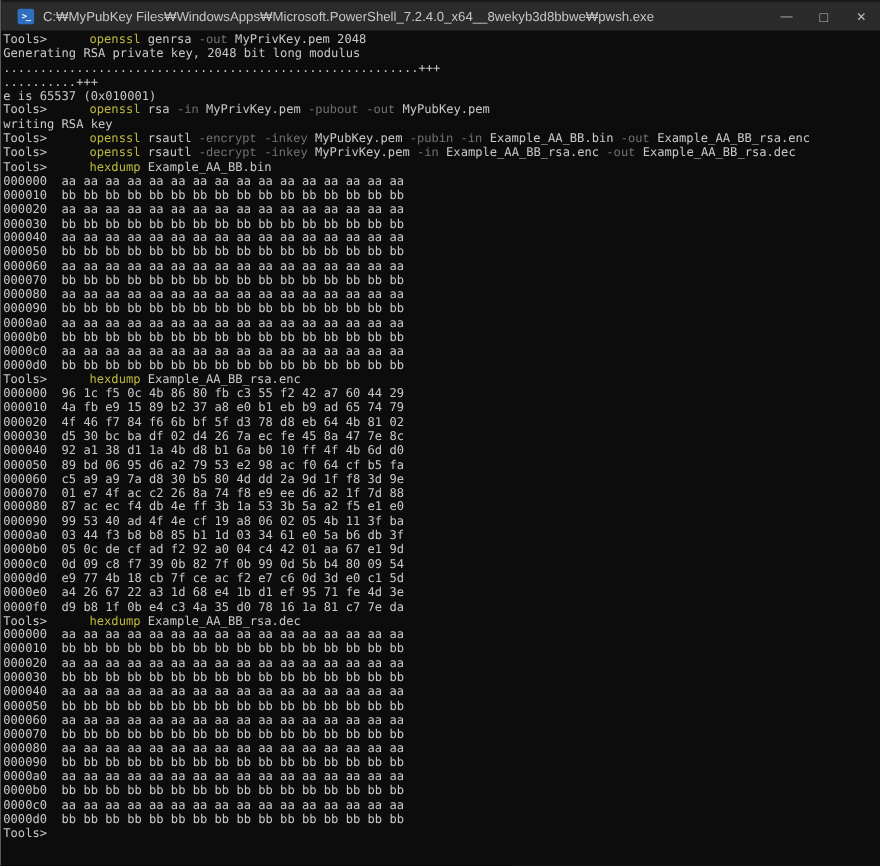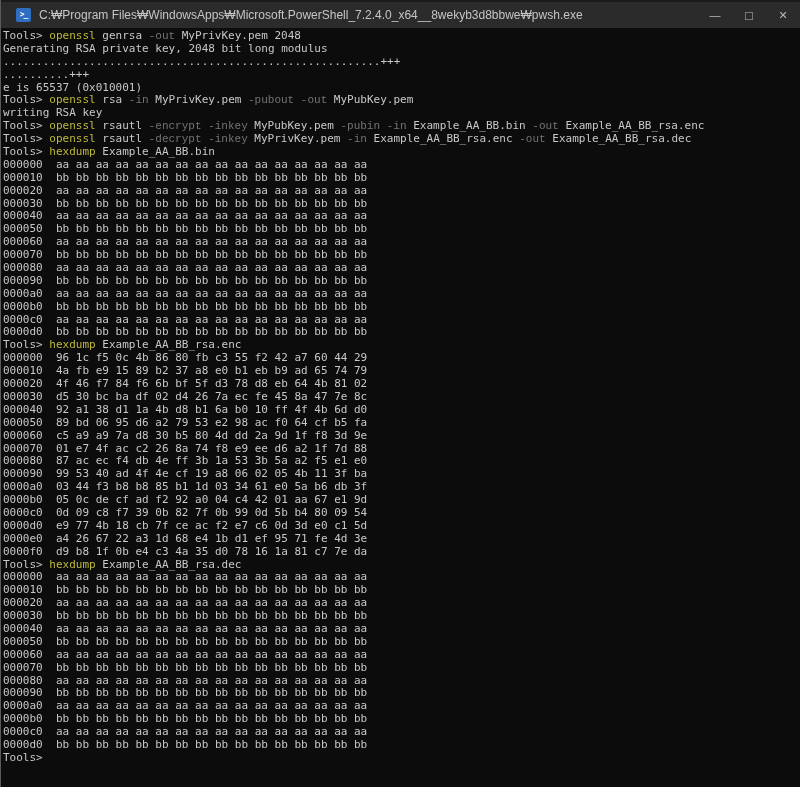--- a/index.html
+++ b/index.html
@@ -36,30 +36,30 @@
   .terminal{
     flex:1 1 auto;overflow:hidden;
     background:var(--terminal-bg,#0c0c0c);
     font-family:"DejaVu Sans Mono",monospace;
     font-size:11px;line-height:12.9px;
     padding:2px 0 0 2px;
     white-space:pre;
   }
   .line{height:12.9px;}
   .seg-d{color:var(--default-text,#c8c8c8);}
-  .seg-y{color:var(--command,#bdb83d);}
+  .seg-y{color:var(--command,#bdb83d);margin-left:32px;}
   .seg-p{color:var(--parameter,#747474);font-family:Liberation Mono, monospace;}
 </style>
 </head>
 <body>
 
 <div class="window">
   <div class="titlebar">
     <div class="titlebar-icon">&gt;_</div>
-    <div class="title">C:₩Program Files₩WindowsApps₩Microsoft.PowerShell_7.2.4.0_x64__8wekyb3d8bbwe₩pwsh.exe</div>
+    <div class="title">C:₩MyPubKey Files₩WindowsApps₩Microsoft.PowerShell_7.2.4.0_x64__8wekyb3d8bbwe₩pwsh.exe</div>
     <div class="controls">
       <div class="ctrl min">—</div>
       <div class="ctrl max">□</div>
       <div class="ctrl close">✕</div>
     </div>
   </div>
   <div class="terminal"><div class="line"><span class="seg-d">Tools&gt; </span><span class="seg-y">openssl</span><span class="seg-d"> genrsa </span><span class="seg-p">-out</span><span class="seg-d"> MyPrivKey.pem 2048</span></div><div class="line"><span class="seg-d">Generating RSA private key, 2048 bit long modulus</span></div><div class="line"><span class="seg-d">.........................................................+++</span></div><div class="line"><span class="seg-d">..........+++</span></div><div class="line"><span class="seg-d">e is 65537 (0x010001)</span></div><div class="line"><span class="seg-d">Tools&gt; </span><span class="seg-y">openssl</span><span class="seg-d"> rsa </span><span class="seg-p">-in</span><span class="seg-d"> MyPrivKey.pem </span><span class="seg-p">-pubout</span><span class="seg-d"> </span><span class="seg-p">-out</span><span class="seg-d"> MyPubKey.pem</span></div><div class="line"><span class="seg-d">writing RSA key</span></div><div class="line"><span class="seg-d">Tools&gt; </span><span class="seg-y">openssl</span><span class="seg-d"> rsautl </span><span class="seg-p">-encrypt</span><span class="seg-d"> </span><span class="seg-p">-inkey</span><span class="seg-d"> MyPubKey.pem </span><span class="seg-p">-pubin</span><span class="seg-d"> </span><span class="seg-p">-in</span><span class="seg-d"> Example_AA_BB.bin </span><span class="seg-p">-out</span><span class="seg-d"> Example_AA_BB_rsa.enc</span></div><div class="line"><span class="seg-d">Tools&gt; </span><span class="seg-y">openssl</span><span class="seg-d"> rsautl </span><span class="seg-p">-decrypt</span><span class="seg-d"> </span><span class="seg-p">-inkey</span><span class="seg-d"> MyPrivKey.pem </span><span class="seg-p">-in</span><span class="seg-d"> Example_AA_BB_rsa.enc </span><span class="seg-p">-out</span><span class="seg-d"> Example_AA_BB_rsa.dec</span></div><div class="line"><span class="seg-d">Tools&gt; </span><span class="seg-y">hexdump</span><span class="seg-d"> Example_AA_BB.bin</span></div><div class="line"><span class="seg-d">000000  aa aa aa aa aa aa aa aa aa aa aa aa aa aa aa aa</span></div><div class="line"><span class="seg-d">000010  bb bb bb bb bb bb bb bb bb bb bb bb bb bb bb bb</span></div><div class="line"><span class="seg-d">000020  aa aa aa aa aa aa aa aa aa aa aa aa aa aa aa aa</span></div><div class="line"><span class="seg-d">000030  bb bb bb bb bb bb bb bb bb bb bb bb bb bb bb bb</span></div><div class="line"><span class="seg-d">000040  aa aa aa aa aa aa aa aa aa aa aa aa aa aa aa aa</span></div><div class="line"><span class="seg-d">000050  bb bb bb bb bb bb bb bb bb bb bb bb bb bb bb bb</span></div><div class="line"><span class="seg-d">000060  aa aa aa aa aa aa aa aa aa aa aa aa aa aa aa aa</span></div><div class="line"><span class="seg-d">000070  bb bb bb bb bb bb bb bb bb bb bb bb bb bb bb bb</span></div><div class="line"><span class="seg-d">000080  aa aa aa aa aa aa aa aa aa aa aa aa aa aa aa aa</span></div><div class="line"><span class="seg-d">000090  bb bb bb bb bb bb bb bb bb bb bb bb bb bb bb bb</span></div><div class="line"><span class="seg-d">0000a0  aa aa aa aa aa aa aa aa aa aa aa aa aa aa aa aa</span></div><div class="line"><span class="seg-d">0000b0  bb bb bb bb bb bb bb bb bb bb bb bb bb bb bb bb</span></div><div class="line"><span class="seg-d">0000c0  aa aa aa aa aa aa aa aa aa aa aa aa aa aa aa aa</span></div><div class="line"><span class="seg-d">0000d0  bb bb bb bb bb bb bb bb bb bb bb bb bb bb bb bb</span></div><div class="line"><span class="seg-d">Tools&gt; </span><span class="seg-y">hexdump</span><span class="seg-d"> Example_AA_BB_rsa.enc</span></div><div class="line"><span class="seg-d">000000  96 1c f5 0c 4b 86 80 fb c3 55 f2 42 a7 60 44 29</span></div><div class="line"><span class="seg-d">000010  4a fb e9 15 89 b2 37 a8 e0 b1 eb b9 ad 65 74 79</span></div><div class="line"><span class="seg-d">000020  4f 46 f7 84 f6 6b bf 5f d3 78 d8 eb 64 4b 81 02</span></div><div class="line"><span class="seg-d">000030  d5 30 bc ba df 02 d4 26 7a ec fe 45 8a 47 7e 8c</span></div><div class="line"><span class="seg-d">000040  92 a1 38 d1 1a 4b d8 b1 6a b0 10 ff 4f 4b 6d d0</span></div><div class="line"><span class="seg-d">000050  89 bd 06 95 d6 a2 79 53 e2 98 ac f0 64 cf b5 fa</span></div><div class="line"><span class="seg-d">000060  c5 a9 a9 7a d8 30 b5 80 4d dd 2a 9d 1f f8 3d 9e</span></div><div class="line"><span class="seg-d">000070  01 e7 4f ac c2 26 8a 74 f8 e9 ee d6 a2 1f 7d 88</span></div><div class="line"><span class="seg-d">000080  87 ac ec f4 db 4e ff 3b 1a 53 3b 5a a2 f5 e1 e0</span></div><div class="line"><span class="seg-d">000090  99 53 40 ad 4f 4e cf 19 a8 06 02 05 4b 11 3f ba</span></div><div class="line"><span class="seg-d">0000a0  03 44 f3 b8 b8 85 b1 1d 03 34 61 e0 5a b6 db 3f</span></div><div class="line"><span class="seg-d">0000b0  05 0c de cf ad f2 92 a0 04 c4 42 01 aa 67 e1 9d</span></div><div class="line"><span class="seg-d">0000c0  0d 09 c8 f7 39 0b 82 7f 0b 99 0d 5b b4 80 09 54</span></div><div class="line"><span class="seg-d">0000d0  e9 77 4b 18 cb 7f ce ac f2 e7 c6 0d 3d e0 c1 5d</span></div><div class="line"><span class="seg-d">0000e0  a4 26 67 22 a3 1d 68 e4 1b d1 ef 95 71 fe 4d 3e</span></div><div class="line"><span class="seg-d">0000f0  d9 b8 1f 0b e4 c3 4a 35 d0 78 16 1a 81 c7 7e da</span></div><div class="line"><span class="seg-d">Tools&gt; </span><span class="seg-y">hexdump</span><span class="seg-d"> Example_AA_BB_rsa.dec</span></div><div class="line"><span class="seg-d">000000  aa aa aa aa aa aa aa aa aa aa aa aa aa aa aa aa</span></div><div class="line"><span class="seg-d">000010  bb bb bb bb bb bb bb bb bb bb bb bb bb bb bb bb</span></div><div class="line"><span class="seg-d">000020  aa aa aa aa aa aa aa aa aa aa aa aa aa aa aa aa</span></div><div class="line"><span class="seg-d">000030  bb bb bb bb bb bb bb bb bb bb bb bb bb bb bb bb</span></div><div class="line"><span class="seg-d">000040  aa aa aa aa aa aa aa aa aa aa aa aa aa aa aa aa</span></div><div class="line"><span class="seg-d">000050  bb bb bb bb bb bb bb bb bb bb bb bb bb bb bb bb</span></div><div class="line"><span class="seg-d">000060  aa aa aa aa aa aa aa aa aa aa aa aa aa aa aa aa</span></div><div class="line"><span class="seg-d">000070  bb bb bb bb bb bb bb bb bb bb bb bb bb bb bb bb</span></div><div class="line"><span class="seg-d">000080  aa aa aa aa aa aa aa aa aa aa aa aa aa aa aa aa</span></div><div class="line"><span class="seg-d">000090  bb bb bb bb bb bb bb bb bb bb bb bb bb bb bb bb</span></div><div class="line"><span class="seg-d">0000a0  aa aa aa aa aa aa aa aa aa aa aa aa aa aa aa aa</span></div><div class="line"><span class="seg-d">0000b0  bb bb bb bb bb bb bb bb bb bb bb bb bb bb bb bb</span></div><div class="line"><span class="seg-d">0000c0  aa aa aa aa aa aa aa aa aa aa aa aa aa aa aa aa</span></div><div class="line"><span class="seg-d">0000d0  bb bb bb bb bb bb bb bb bb bb bb bb bb bb bb bb</span></div><div class="line"><span class="seg-d">Tools&gt;</span></div></div>
 </div>
 
 </body></html>

